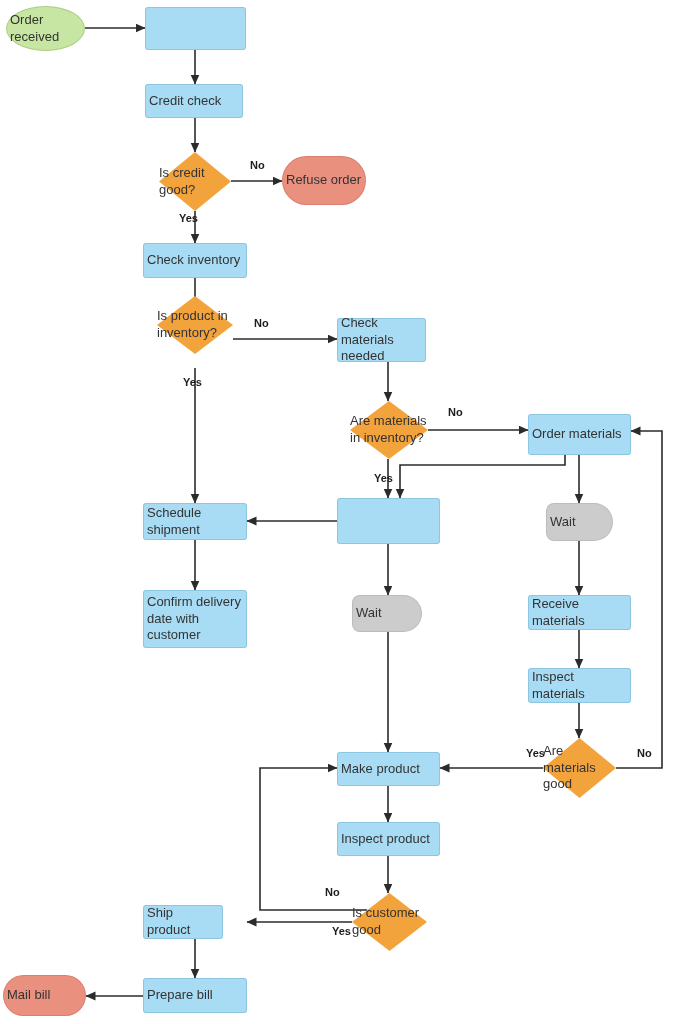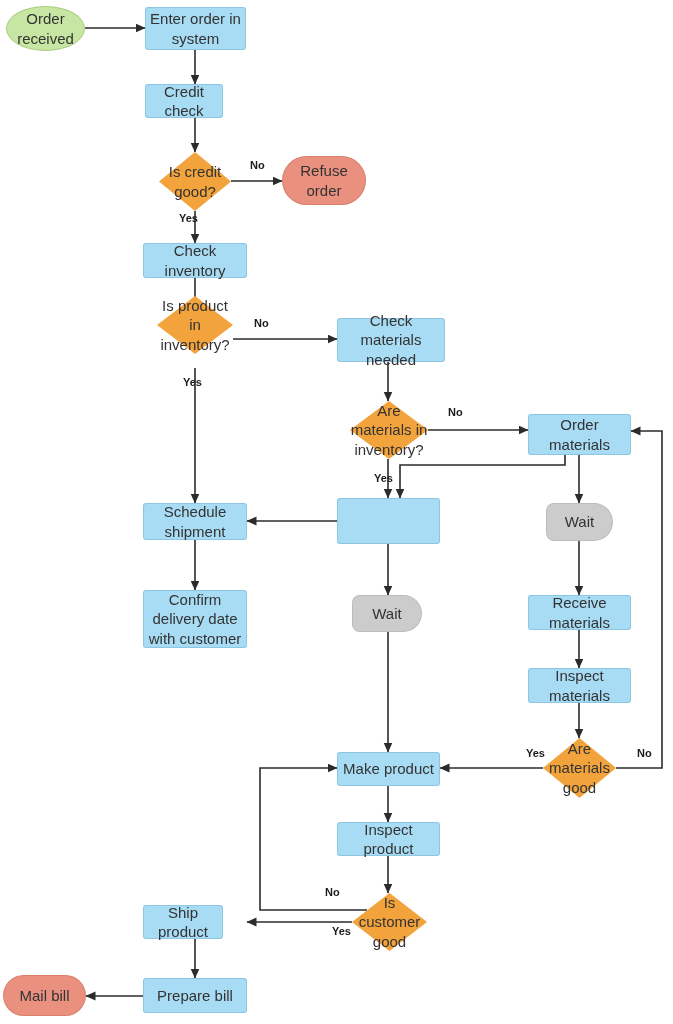--- a/index.html
+++ b/index.html
@@ -34,22 +34,22 @@
   }
   .node .shape {
     position: absolute;
     inset: 0;
   }
   .node .label {
     position: relative;
     width: 100%;
     box-sizing: border-box;
     padding: 0 4px;
-    text-align: center;
-    font-size: 15px;
+    text-align: left;
+    font-size: 13px;
     line-height: 1.3;
     color: #333333;
   }
   .node.process .shape {
     background: var(--process-fill, #A8DCF4);
     border: 1px solid rgba(60,130,170,0.25);
     border-radius: 3px;
   }
   .node.decision .shape {
     background: var(--decision-fill, #F2A33C);
@@ -121,43 +121,42 @@
         <polyline points="143,996 86,996" class="edge-line" stroke="#2b2b2b" marker-end="url(#arrowhead)"></polyline>
       </g>
   </svg>
   <div id="node-layer">
       <div class="node ellipse" style="left: 6px; top: 6px; width: 79px; height: 45px;">
         <div class="shape"></div>
         <div class="label">Order received</div>
       </div>
       <div class="node process" style="left: 145px; top: 7px; width: 101px; height: 43px;">
         <div class="shape"></div>
-        <div class="label">Enter order in system</div>
-      </div>
-      <div class="node process" style="left: 145px; top: 84px; width: 78px; height: 34px;">
+      </div>
+      <div class="node process" style="left: 145px; top: 84px; width: 98px; height: 34px;">
         <div class="shape"></div>
         <div class="label">Credit check</div>
       </div>
       <div class="node decision" style="left: 159px; top: 152px; width: 72px; height: 59px;">
         <div class="shape"></div>
         <div class="label">Is credit good?</div>
       </div>
       <div class="node terminator" style="left: 282px; top: 156px; width: 84px; height: 49px;">
         <div class="shape"></div>
         <div class="label">Refuse order</div>
       </div>
       <div class="node process" style="left: 143px; top: 243px; width: 104px; height: 35px;">
         <div class="shape"></div>
         <div class="label">Check inventory</div>
       </div>
       <div class="node decision" style="left: 157px; top: 296px; width: 76px; height: 58px;">
         <div class="shape"></div>
         <div class="label">Is product in inventory?</div>
       </div>
-      <div class="node process" style="left: 337px; top: 318px; width: 108px; height: 44px;">
+      <div class="node process" style="left: 337px; top: 318px; width: 89px; height: 44px;">
         <div class="shape"></div>
         <div class="label">Check materials needed</div>
       </div>
       <div class="node decision" style="left: 350px; top: 401px; width: 78px; height: 58px;">
         <div class="shape"></div>
         <div class="label">Are materials in inventory?</div>
       </div>
       <div class="node process" style="left: 528px; top: 414px; width: 103px; height: 41px;">
         <div class="shape"></div>
         <div class="label">Order materials</div>

